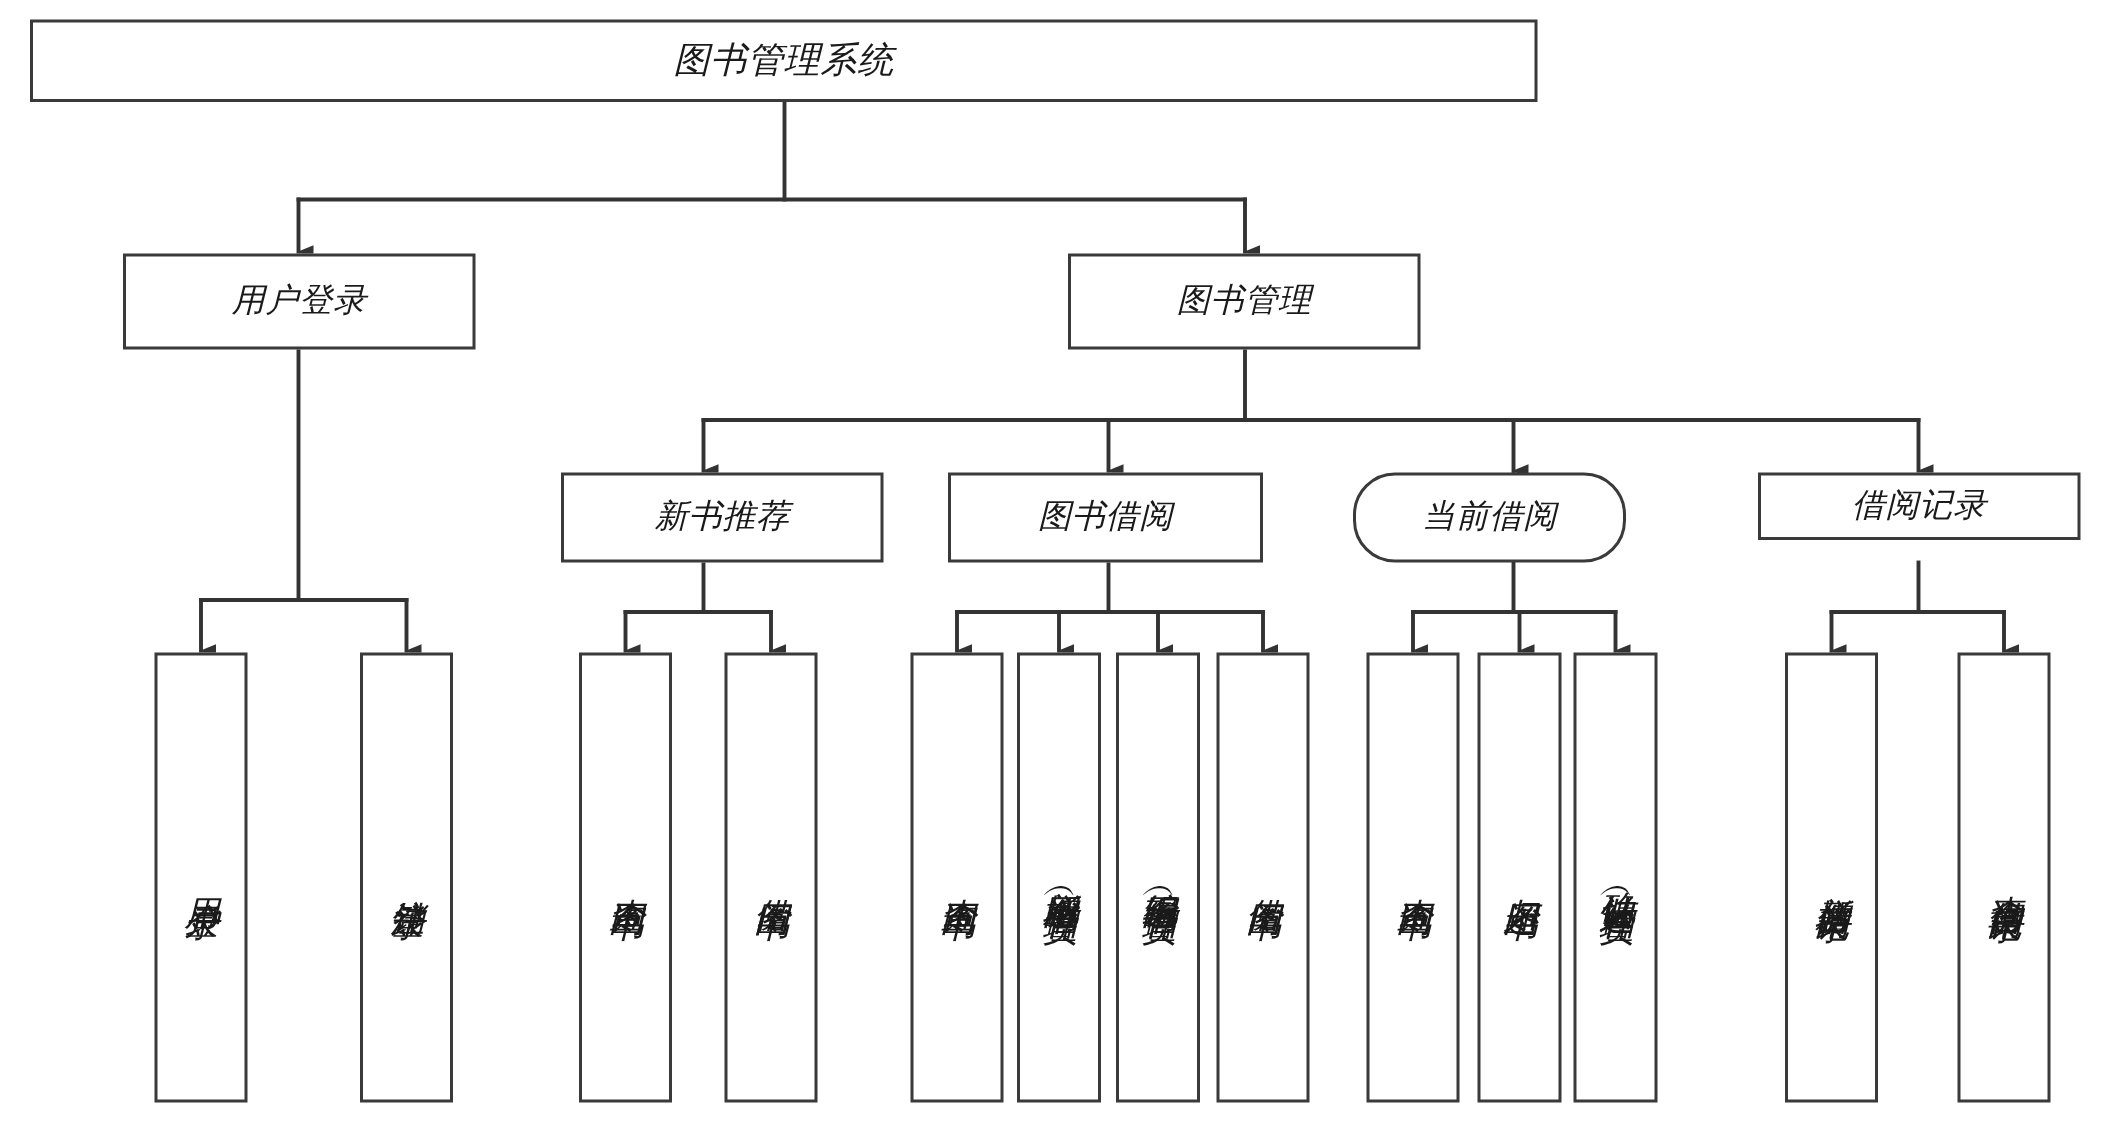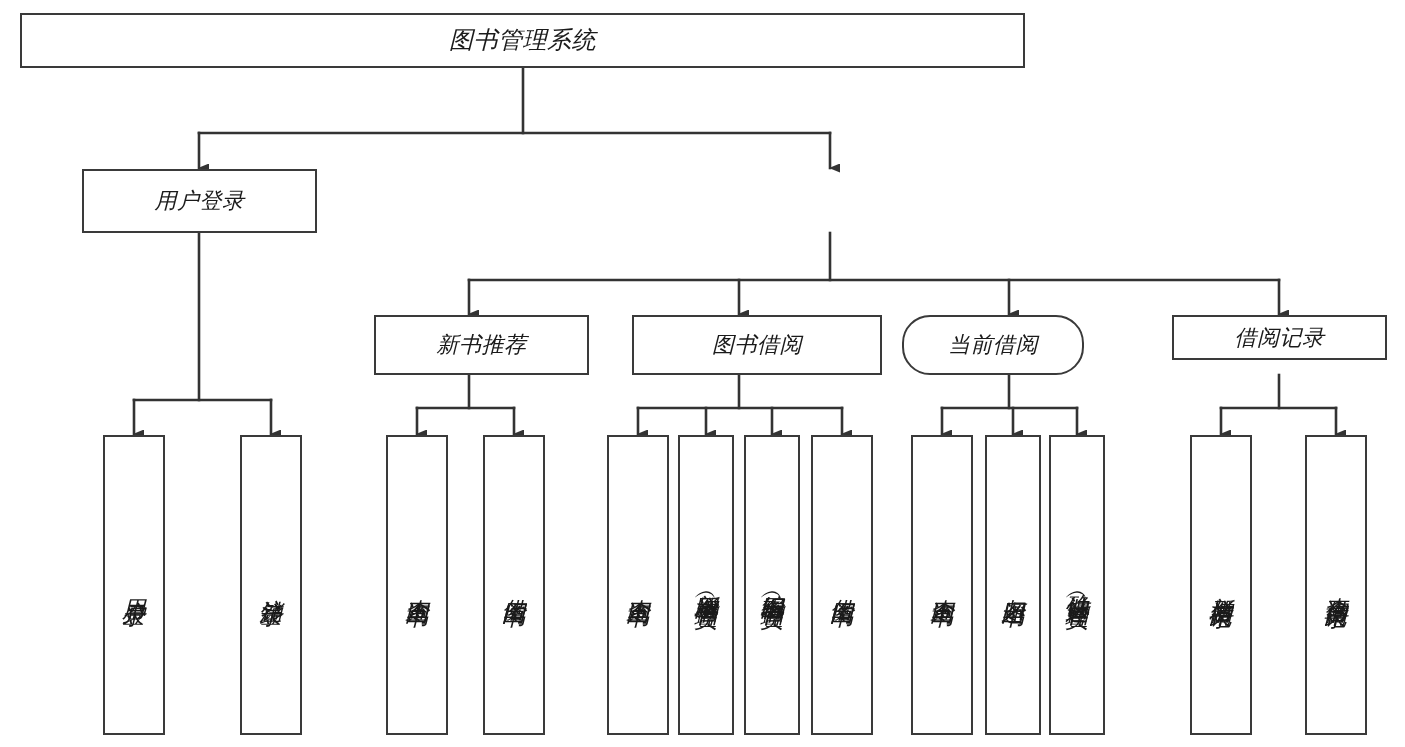--- a/index.html
+++ b/index.html
@@ -125,25 +125,28 @@
       </g>
   </svg>
 
   <div class="node-box lvl-root" style="left: 20px; top: 13px; width: 1005px; height: 55px;">
     <span class="node-label">图书管理系统</span>
   </div>
 
   <div class="node-box lvl-2" style="left: 82px; top: 169px; width: 235px; height: 64px;">
     <span class="node-label">用户登录</span>
   </div>
+  <div class="node-box lvl-2" style="left: 712px; top: 169px; width: 235px; height: 64px;">
+    <span class="node-label">图书管理</span>
+  </div>
 
   <div class="node-box lvl-3" style="left: 362px; top: 315px; width: 215px; height: 60px; margin-left: 12px;">
     <span class="node-label">新书推荐</span>
   </div>
-  <div class="node-box lvl-3" style="left: 632px; top: 315px; width: 250px; height: 60px;">
+  <div class="node-box lvl-3" style="left: 632px; top: 315px; width: 210px; height: 60px;">
     <span class="node-label">图书借阅</span>
   </div>
   <div class="node-box lvl-3" style="left: 902px; top: 315px; width: 182px; height: 60px; border-radius: 28px;">
     <span class="node-label">当前借阅</span>
   </div>
   <div class="node-box lvl-3" style="left: 1172px; top: 315px; width: 215px; height: 45px;">
     <span class="node-label">借阅记录</span>
   </div>
 
   <div class="node-box leaf" style="left: 103px; top: 435px; width: 62px; height: 300px;">

